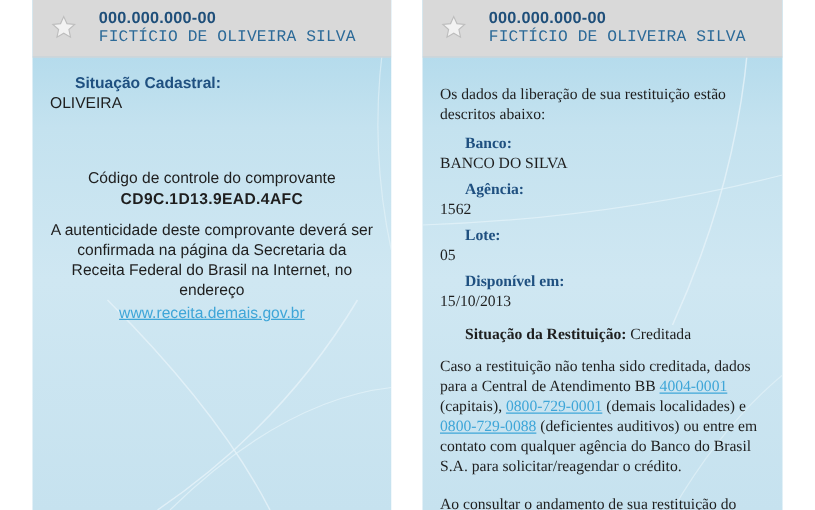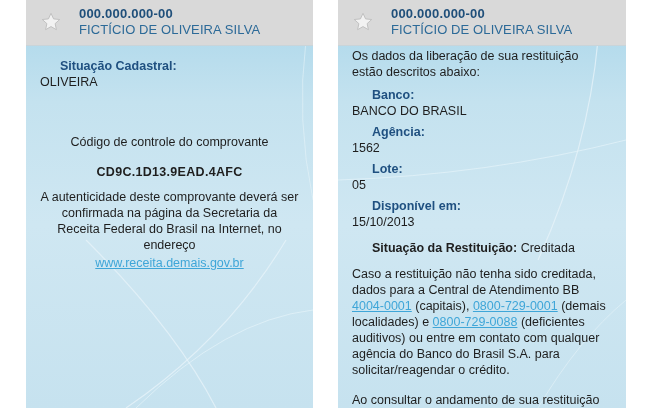--- a/index.html
+++ b/index.html
@@ -21,33 +21,33 @@
       border-bottom: 1px solid #c9d4d9;
       z-index: 2;
     }
     .star { position: absolute; left: 14px; top: 11px; width: 22px; height: 22px; }
     .cpf {
       position: absolute; left: 53px; top: 6px;
       font-size: 13px; font-weight: bold; color: #1f4f7a; letter-spacing: 0.2px;
     }
     .name {
       position: absolute; left: 53px; top: 22px;
-      font-size: 13px; color: #2c6a98; letter-spacing: 0.1px;
+      font-size: 13px; color: #2c6a98; letter-spacing: 0.1px; font-family: Liberation Mono, monospace;
     }
     .content {
       position: absolute; left: 0; right: 0; top: 46px; bottom: 0;
       padding: 12px 14px 0 14px;
       z-index: 1; font-size: 12.5px; color: #1e1e1e; line-height: 16px;
     }
     .label { color: #1f5080; font-weight: bold; font-size: 12.5px; margin-left: 20px; }
     .value { color: #1e1e1e; font-size: 12.5px; }
     .field { margin-bottom: 5px; }
     .center { text-align: center; }
     .code-title { margin-top: 44px; font-size: 12.5px; }
-    .code { font-weight: bold; font-size: 12.5px; margin-top: 14px; letter-spacing: 0.3px; }
+    .code { font-weight: bold; font-size: 12.5px; margin-top: 1px; letter-spacing: 0.3px; }
     .auth { margin-top: 9px; font-size: 12.5px; line-height: 16px; }
     .link { color: #3fa6d8; text-decoration: underline; }
     .site { margin-top: 2px; display: inline-block; }
     .intro { margin-bottom: 7px; }
     .sit { margin-top: 10px; margin-bottom: 10px; }
     .sit .label { color: #1e1e1e; }
     .para { margin-bottom: 14px; }
   </style>
 </head>
 <body>
@@ -92,26 +92,26 @@
   </svg>
 
   <div class="header">
     <svg class="star" viewBox="0 0 24 24">
       <path d="M12 2.5l2.8 6.1 6.7.7-5 4.5 1.4 6.6L12 17l-5.9 3.4 1.4-6.6-5-4.5 6.7-.7z" fill="#f2f2f2" stroke="#bdbdbd" stroke-width="1"></path>
     </svg>
     <div class="cpf">000.000.000-00</div>
     <div class="name">FICTÍCIO DE OLIVEIRA SILVA</div>
   </div>
 
-  <div class="content" style="padding-top:2px;">
+  <div class="content" style="padding-top:21px;font-family:Liberation Serif, serif;">
     <div class="intro">Os dados da liberação de sua restituição estão descritos abaixo:</div>
 
     <div class="field">
       <div class="label">Banco:</div>
-      <div class="value">BANCO DO BRASIL</div>
+      <div class="value">BANCO DO SILVA</div>
     </div>
     <div class="field">
       <div class="label">Agência:</div>
       <div class="value">1562</div>
     </div>
     <div class="field">
       <div class="label">Lote:</div>
       <div class="value">05</div>
     </div>
     <div class="field">

